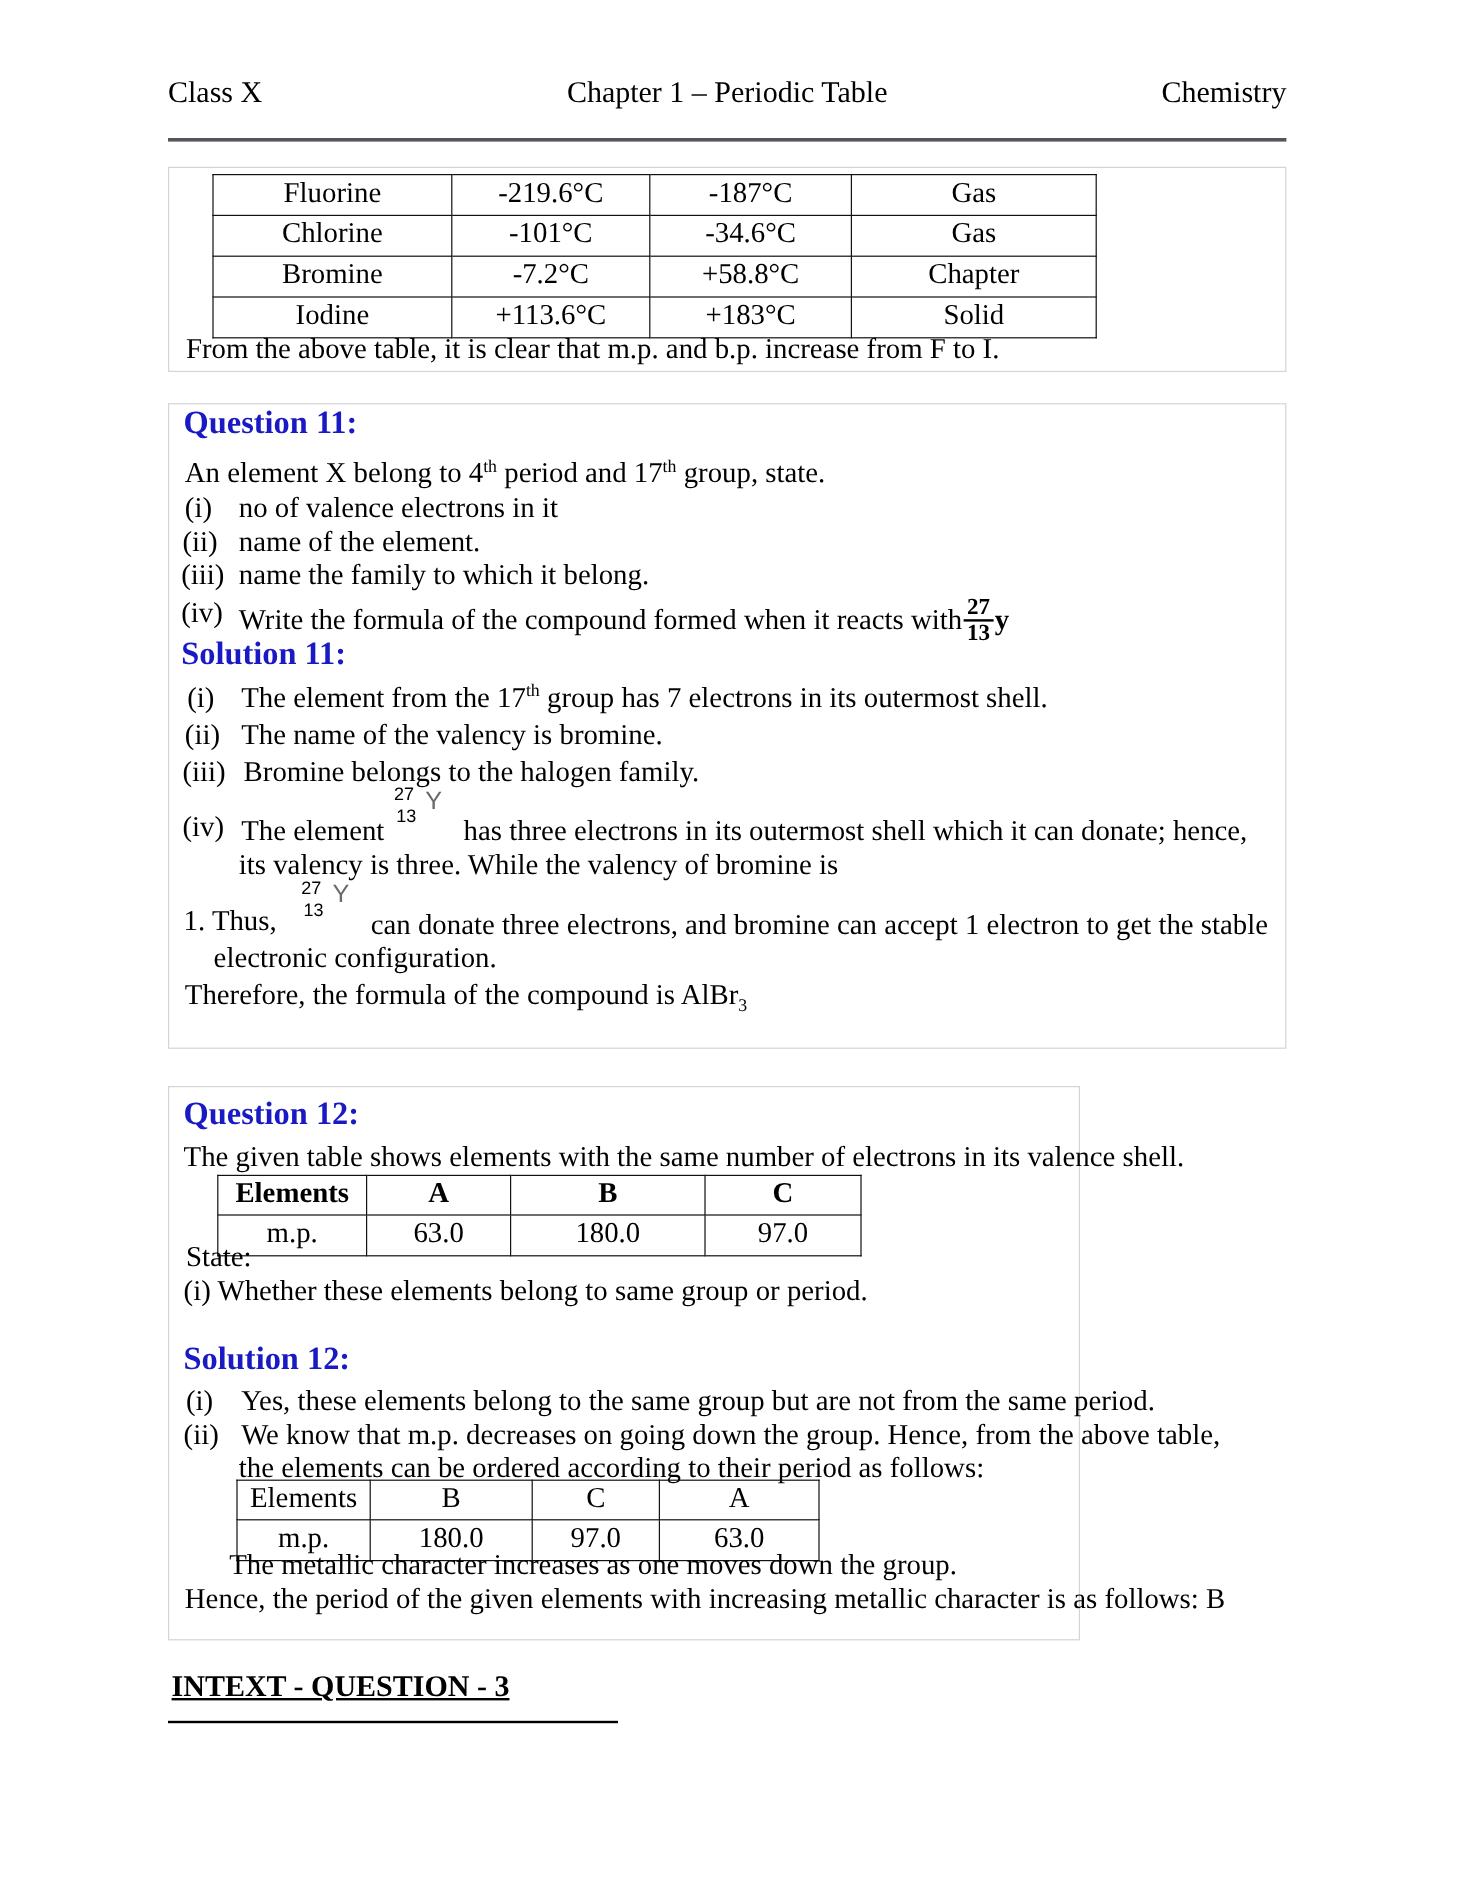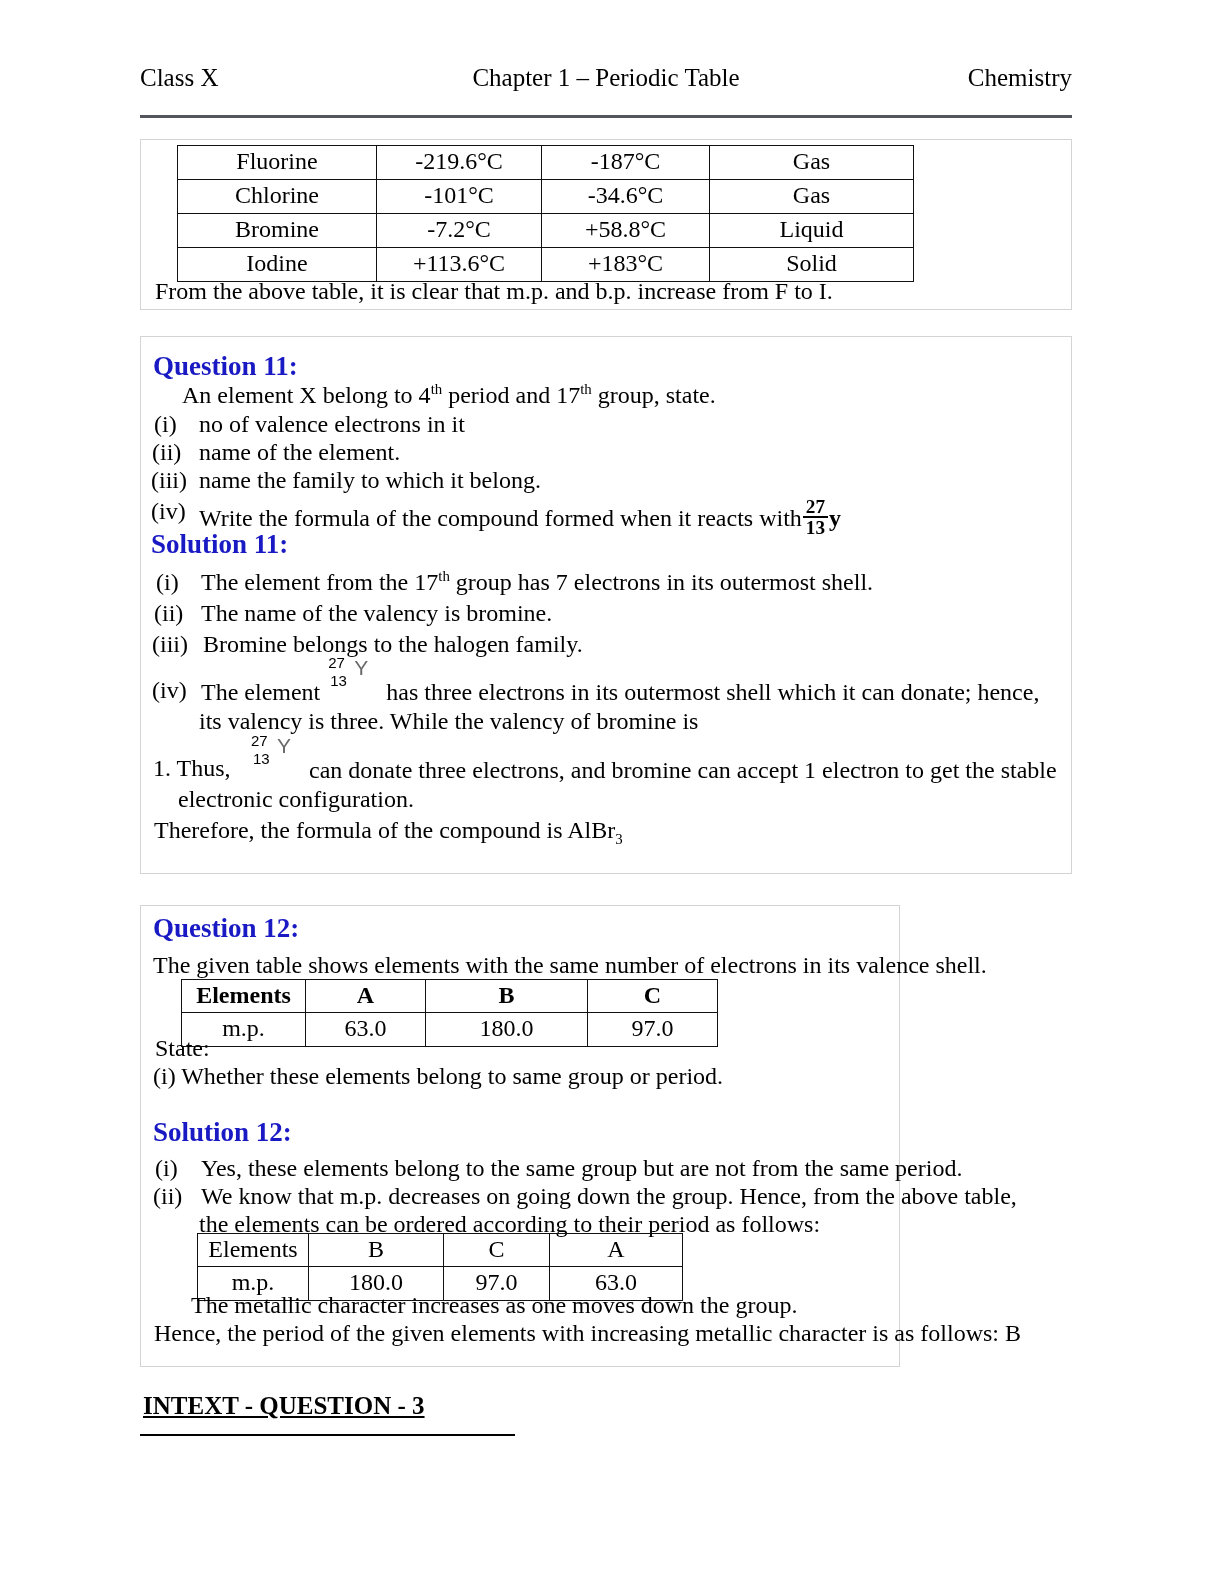--- a/index.html
+++ b/index.html
@@ -202,39 +202,39 @@
         <tr>
           <td class="c0">Chlorine</td>
           <td class="c1">-101°C</td>
           <td class="c2">-34.6°C</td>
           <td class="c3">Gas</td>
         </tr>
         <tr>
           <td class="c0">Bromine</td>
           <td class="c1">-7.2°C</td>
           <td class="c2">+58.8°C</td>
-          <td class="c3">Liquid</td>
+          <td class="c3">Chapter</td>
         </tr>
         <tr>
           <td class="c0">Iodine</td>
           <td class="c1">+113.6°C</td>
           <td class="c2">+183°C</td>
           <td class="c3">Solid</td>
         </tr>
       </tbody>
     </table>
 
     <div class="txt" style="left:14px; top:137px;">From the above table, it is clear that m.p. and b.p. increase from F to I.</div>
   </div>
 
   <div class="box" id="box-2">
 
-    <div class="qheading" style="left:12px; top:14px;">Question 11:</div>
-
-    <div class="txt" style="left:13px; top:44px;margin-left:28px;">
+    <div class="qheading" style="left:12px; top:0;">Question 11:</div>
+
+    <div class="txt" style="left:13px; top:44px;">
       <span>An element X belong to 4</span><sup>th</sup><span> period and 17</span><sup>th</sup><span> group, state.</span>
     </div>
 
     <div class="txt" style="left:13px; top:73px;">(i)</div>
     <div class="txt" style="left:58px; top:73px;">no of valence electrons in it</div>
 
     <div class="txt" style="left:11px; top:101px;">(ii)</div>
     <div class="txt" style="left:58px; top:101px;">name of the element.</div>
 
     <div class="txt" style="left:10px; top:129px;">(iii)</div>

